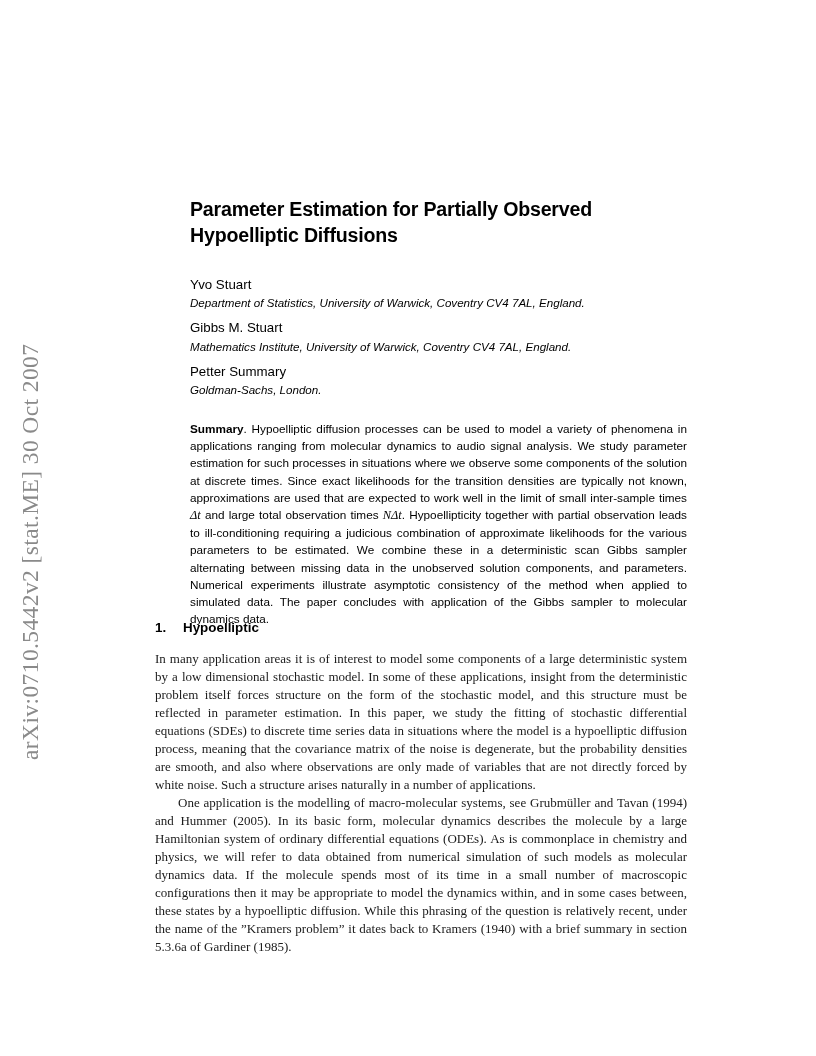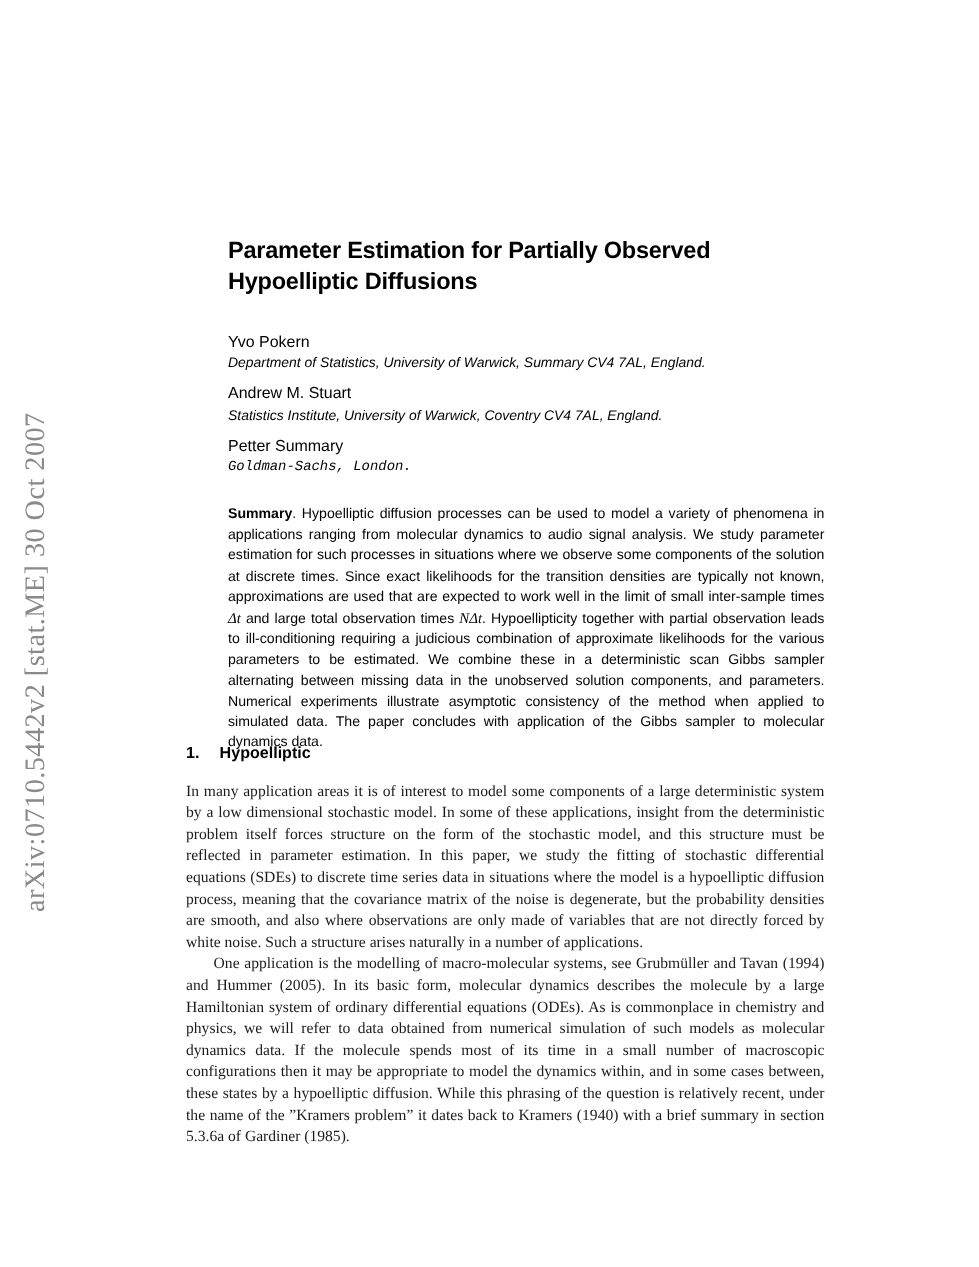--- a/index.html
+++ b/index.html
@@ -79,21 +79,21 @@
     line-height: 1.3;
   }
   .author-affil {
     font-family: "Liberation Sans", sans-serif;
     font-style: italic;
     font-size: 11.6px;
     color: #000000;
     margin: 0 0 9px 0;
     line-height: 1.3;
   }
-  .author-entry:last-child .author-affil { margin-bottom: 16px; font-family: Liberation Mono, monospace; }
+  .author-entry:last-child .author-affil { margin-bottom: 16px; }
 
   .abstract-block {
     position: absolute;
     left: 190px;
     top: 420px;
     width: 497px;
   }
   #abstract-text {
     font-family: "Liberation Sans", sans-serif;
     font-size: 11.75px;
@@ -152,26 +152,26 @@
 </div>
 
 <div id="page">
 
   <div class="title-block">
     <h1 id="paper-title">Parameter Estimation for Partially Observed Hypoelliptic Diffusions</h1>
   </div>
 
   <div class="authors-block">
     <div class="author-entry">
-      <p class="author-name">Yvo Pokern</p>
-      <p class="author-affil">Department of Statistics, University of Warwick, Summary CV4 7AL, England.</p>
+      <p class="author-name">Yvo Stuart</p>
+      <p class="author-affil">Department of Statistics, University of Warwick, Coventry CV4 7AL, England.</p>
     </div>
     <div class="author-entry">
-      <p class="author-name">Andrew M. Stuart</p>
-      <p class="author-affil">Statistics Institute, University of Warwick, Coventry CV4 7AL, England.</p>
+      <p class="author-name">Gibbs M. Stuart</p>
+      <p class="author-affil">Mathematics Institute, University of Warwick, Coventry CV4 7AL, England.</p>
     </div>
     <div class="author-entry">
       <p class="author-name">Petter Summary</p>
       <p class="author-affil">Goldman-Sachs, London.</p>
     </div>
   </div>
 
   <div class="abstract-block">
     <p id="abstract-text"><span class="lead">Summary</span><span>. Hypoelliptic diffusion processes can be used to model a variety of phenomena in applications ranging from molecular dynamics to audio signal analysis. We study parameter estimation for such processes in situations where we observe some components of the solution at discrete times. Since exact likelihoods for the transition densities are typically not known, approximations are used that are expected to work well in the limit of small inter-sample times </span><span class="mathit">Δt</span><span> and large total observation times </span><span class="mathit">NΔt</span><span>. Hypoellipticity together with partial observation leads to ill-conditioning requiring a judicious combination of approximate likelihoods for the various parameters to be estimated. We combine these in a deterministic scan Gibbs sampler alternating between missing data in the unobserved solution components, and parameters. Numerical experiments illustrate asymptotic consistency of the method when applied to simulated data. The paper concludes with application of the Gibbs sampler to molecular dynamics data.</span></p>
   </div>

